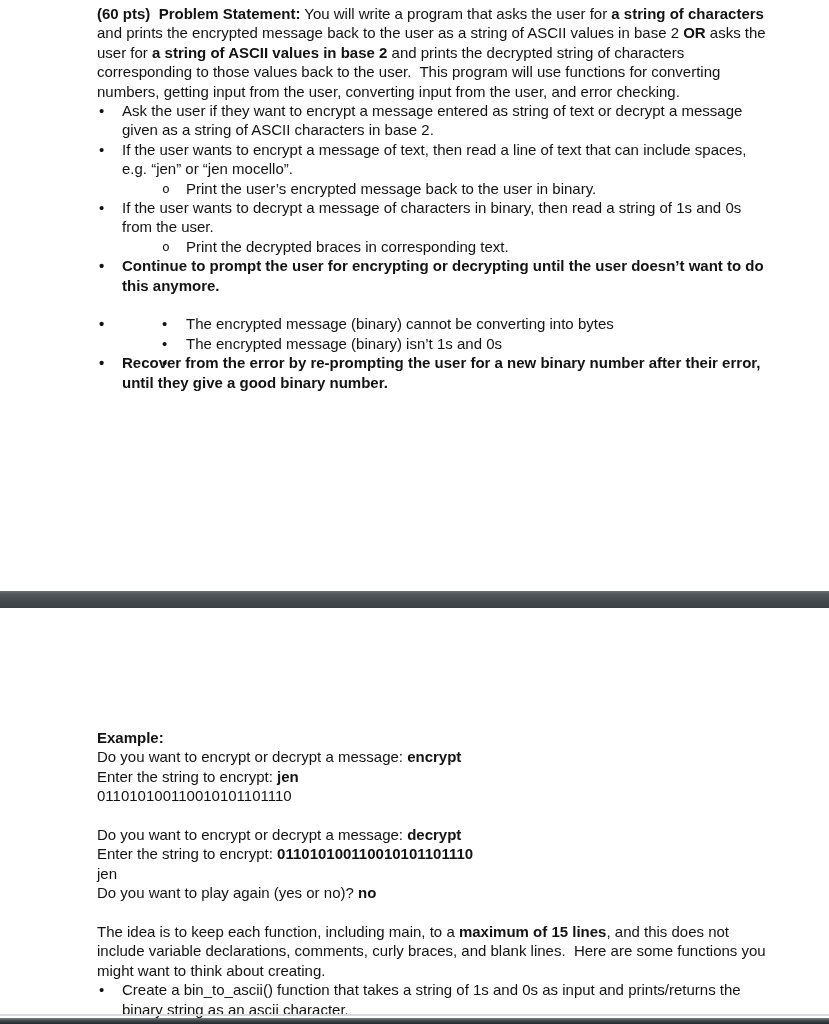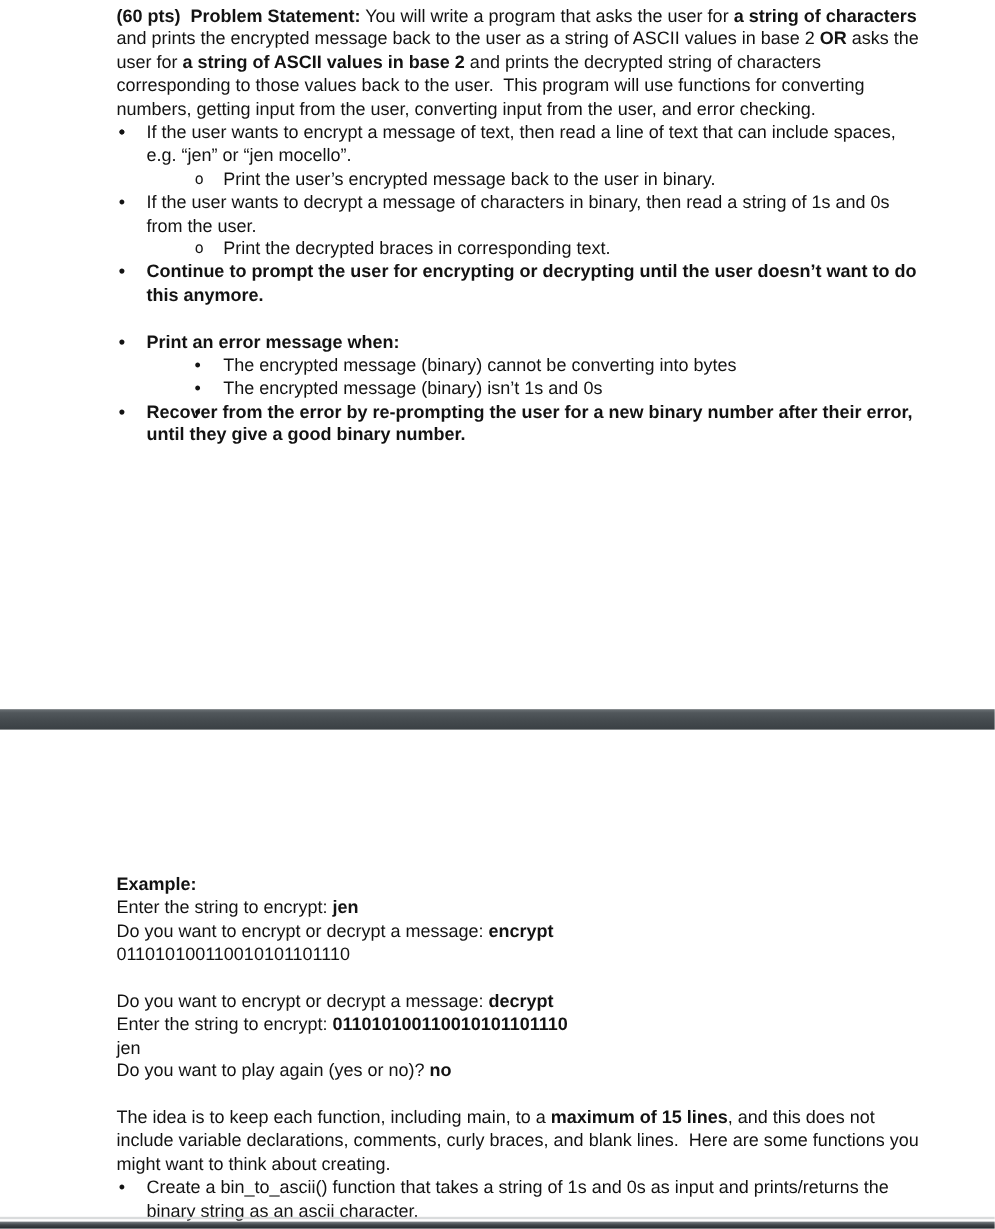--- a/index.html
+++ b/index.html
@@ -57,20 +57,21 @@
 </style>
 </head>
 <body>
 
 <section class="content page1-content">
 
   <p class="para"><b class="seg">(60 pts)  Problem Statement:</b><span class="seg"> You will write a program that asks the user for </span><b class="seg">a string of characters</b><span class="seg"> and prints the encrypted message back to the user as a string of ASCII values in base 2 </span><b class="seg">OR</b><span class="seg"> asks the user for </span><b class="seg">a string of ASCII values in base 2</b><span class="seg"> and prints the decrypted string of characters corresponding to those values back to the user.  This program will use functions for converting numbers, getting input from the user, converting input from the user, and error checking.</span></p>
 
   <div class="li lvl1">
     <span class="marker">•</span>
+    <span class="txt">Ask the user if they want to encrypt a message entered as string of text or decrypt a message given as a string of ASCII characters in base 2.</span>
   </div>
 
   <div class="li lvl1">
     <span class="marker">•</span>
     <span class="txt">If the user wants to encrypt a message of text, then read a line of text that can include spaces, e.g. “jen” or “jen mocello”.</span>
   </div>
 
   <div class="li lvl2">
     <span class="marker circ">o</span>
     <span class="txt">Print the user’s encrypted message back to the user in binary.</span>
@@ -88,21 +89,20 @@
 
   <div class="li lvl1 bold-item">
     <span class="marker">•</span>
     <span class="txt">Continue to prompt the user for encrypting or decrypting until the user doesn’t want to do this anymore.</span>
   </div>
 
   <div class="vspace"></div>
 
   <div class="li lvl1 bold-item">
     <span class="marker">•</span>
-    <span class="txt">Print an error message when:</span>
   </div>
 
   <div class="li lvl2">
     <span class="marker">•</span>
     <span class="txt">The encrypted message (binary) cannot be converting into bytes</span>
   </div>
 
   <div class="li lvl2">
     <span class="marker">•</span>
     <span class="txt">The encrypted message (binary) isn’t 1s and 0s</span>
@@ -118,22 +118,22 @@
   </div>
 
 </section>
 
 <div class="page-break-bar"></div>
 
 <section class="content page2-content">
 
   <div class="line bold-item">Example:</div>
 
+  <div class="line"><span>Do you want to encrypt or decrypt a message: </span><b>encrypt</b></div>
   <div class="line"><span>Enter the string to encrypt: </span><b>jen</b></div>
-  <div class="line"><span>Do you want to encrypt or decrypt a message: </span><b>encrypt</b></div>
   <div class="line">011010100110010101101110</div>
 
   <div class="vspace"></div>
 
   <div class="line"><span>Do you want to encrypt or decrypt a message: </span><b>decrypt</b></div>
   <div class="line"><span>Enter the string to encrypt: </span><b>011010100110010101101110</b></div>
   <div class="line">jen</div>
   <div class="line"><span>Do you want to play again (yes or no)? </span><b>no</b></div>
 
   <div class="vspace"></div>

